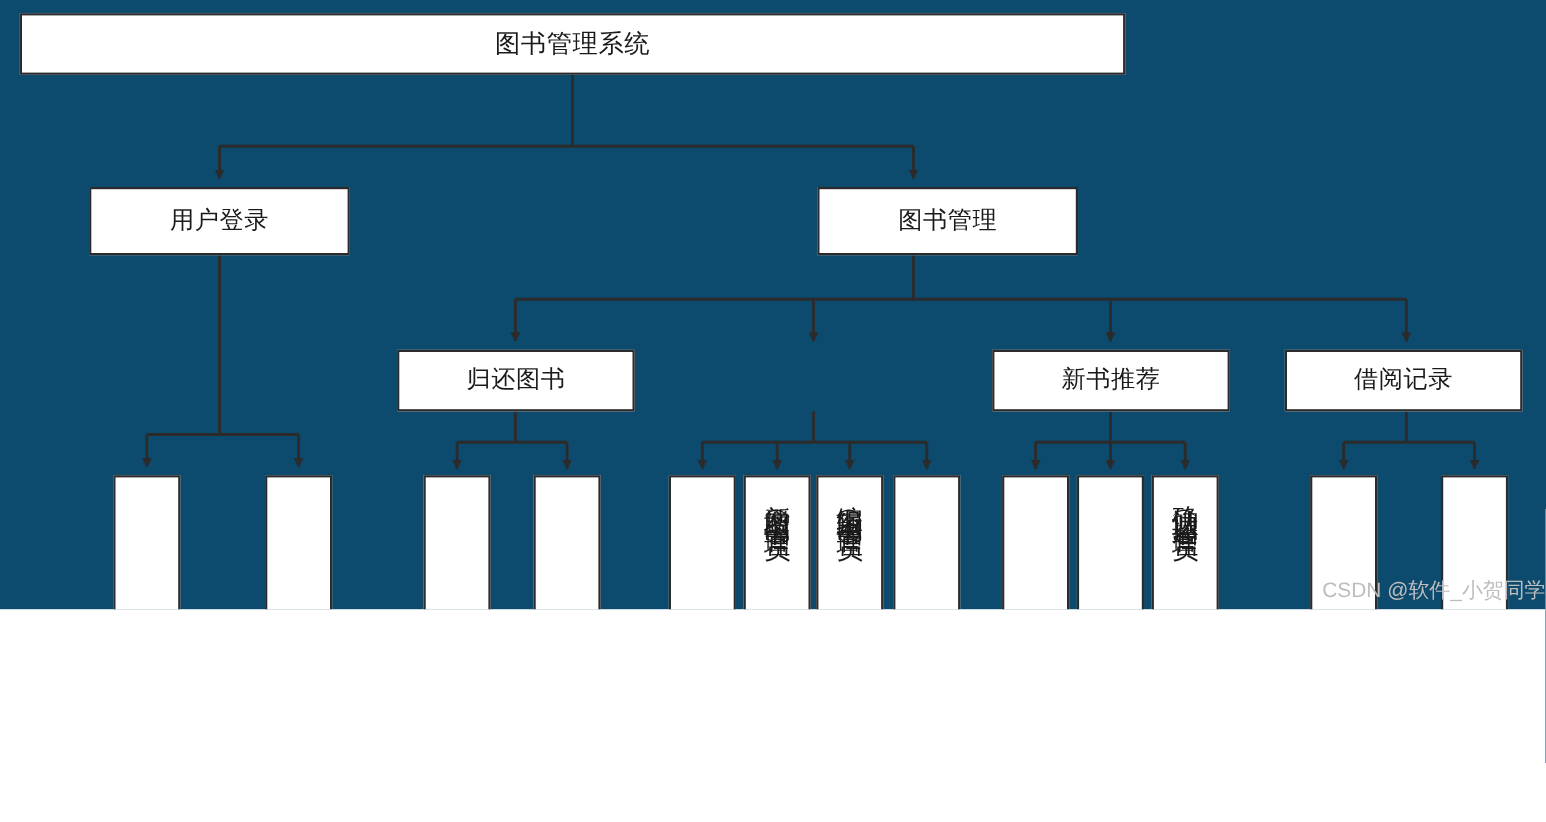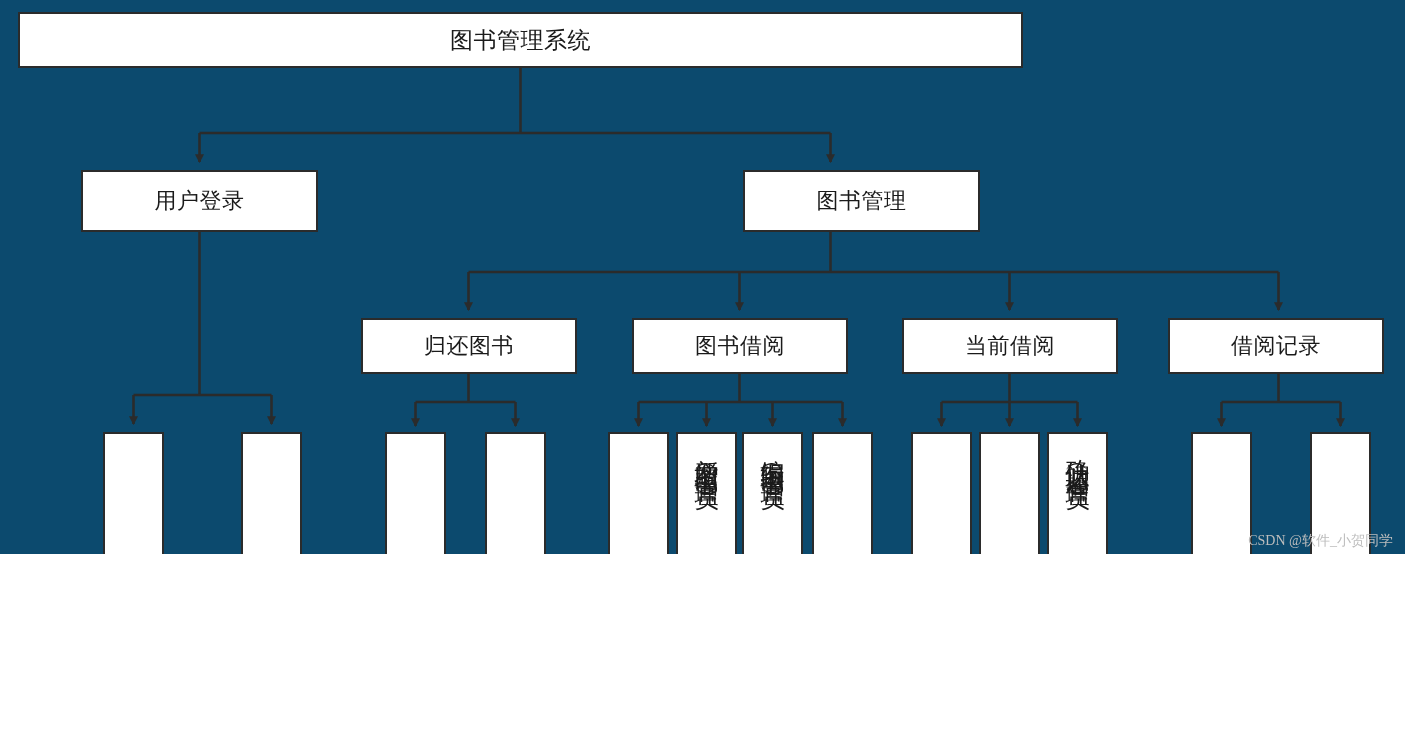--- a/index.html
+++ b/index.html
@@ -64,27 +64,27 @@
     line-height: 1.0;
     letter-spacing: 4px;
     white-space: nowrap;
   }
   .node.vert.mid {
     align-items: center;
     padding-top: 0;
   }
   #watermark {
     position: absolute;
-    right: 24px;
+    right: 12px;
     bottom: 4px;
-    font-size: 14px;
+    font-size: 19px;
     color: #bdbdbd;
     z-index: 5;
     white-space: nowrap;
-    font-family: Liberation Serif, serif;
+    font-family: Liberation Sans, sans-serif;
   }
 </style>
 </head>
 <body>
 
 <div id="diagram">
 
   <svg id="connectors" viewBox="0 0 1405 747" xmlns="http://www.w3.org/2000/svg">
     <defs>
       <marker id="arrow" viewBox="0 0 12 12" refX="10.5" refY="6" markerWidth="9" markerHeight="9" orient="auto-start-reverse" markerUnits="userSpaceOnUse">
@@ -146,26 +146,23 @@
   </div>
 
   <div class="node horiz" style="left:711px; top:170px; width:237px; height:62px;margin-left:32px;">
     <span class="lbl">图书管理</span>
   </div>
 
   <div class="node horiz" style="left:361px; top:318px; width:216px; height:56px;">
     <span class="lbl">归还图书</span>
   </div>
 
-  <div class="node horiz" style="left:632px; top:318px; width:216px; height:56px;">
-    <span class="lbl">图书借阅</span>
-  </div>
 
   <div class="node horiz" style="left:902px; top:318px; width:216px; height:56px;">
-    <span class="lbl">当前借阅</span>
+    <span class="lbl">新书推荐</span>
   </div>
 
   <div class="node horiz" style="left:1168px; top:318px; width:216px; height:56px;">
     <span class="lbl">借阅记录</span>
   </div>
 
   <div class="node vert mid" style="left:103px; top:432px; width:61px; height:303px;">
     <span class="lbl">用户登录</span>
   </div>
 

